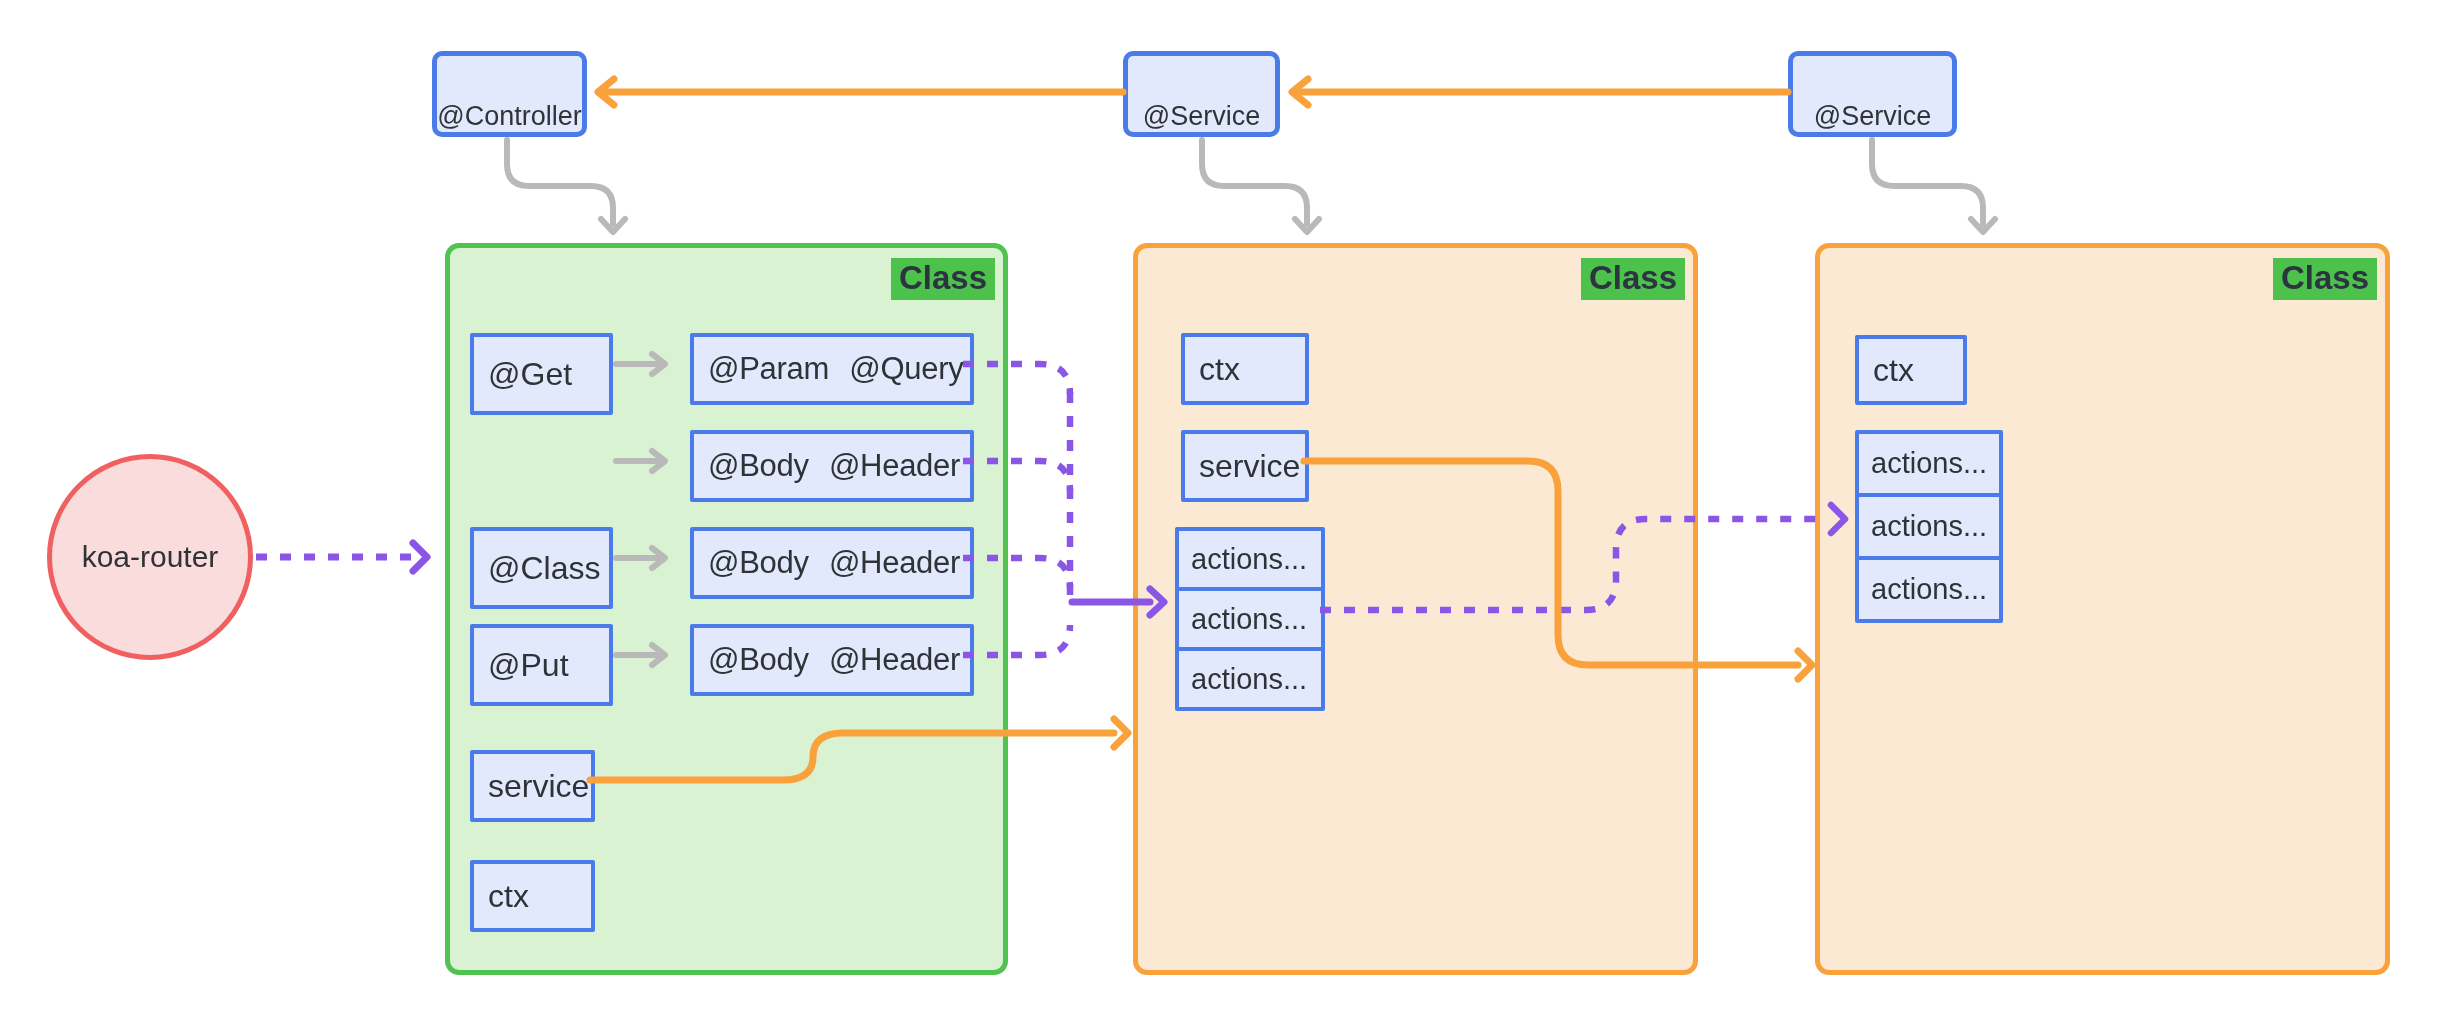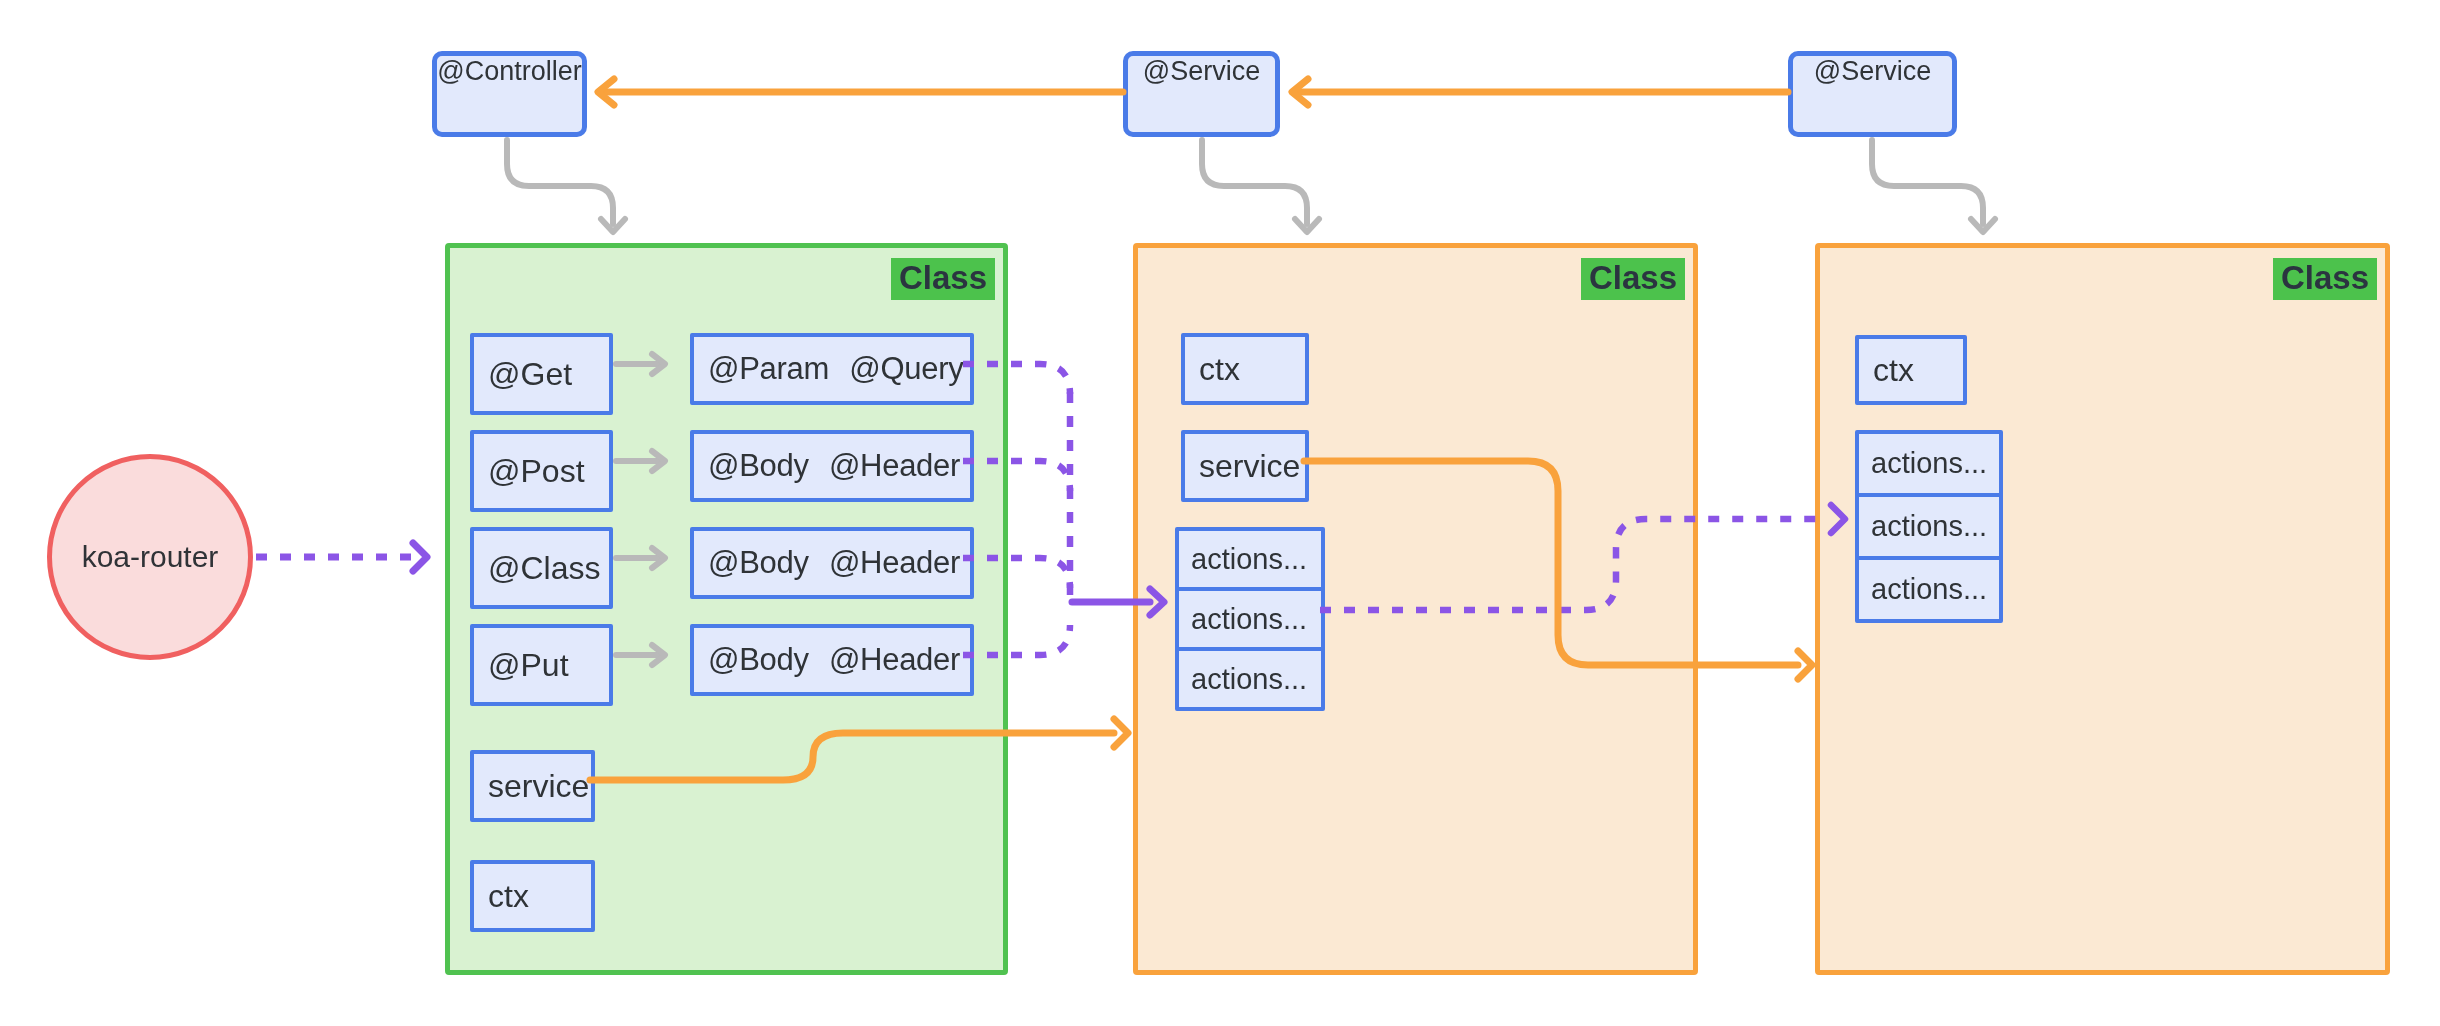--- a/index.html
+++ b/index.html
@@ -10,40 +10,40 @@
     color: #2f3337;
     overflow: hidden;
   }
   #stage { position: relative; width: 2440px; height: 1026px; background: #fff; }
 
   
   .top-node {
     position: absolute; top: 51px; height: 86px;
     background: #e2e9fc; border: 5px solid #4a7be8; border-radius: 10px;
     box-sizing: border-box;
-    display: flex; align-items: flex-start; justify-content: center;
+    display: flex; align-items: flex-end; justify-content: center;
     font-size: 27px; font-weight: 500;
   }
   #node-controller { left: 432px; width: 155px; }
   #node-service-1  { left: 1123px; width: 157px; }
   #node-service-2  { left: 1788px; width: 169px; }
 
   
   #koa-router {
     position: absolute; left: 47px; top: 454px; width: 206px; height: 206px;
     background: #fadcdc; border: 5px solid #f06060; border-radius: 50%;
     box-sizing: border-box;
     display: flex; align-items: center; justify-content: center;
     font-size: 30px;
   }
 
   
   .class-box {
     position: absolute; top: 243px; height: 732px;
-    border-radius: 4px; box-sizing: border-box;
+    border-radius: 14px; box-sizing: border-box;
   }
   #class-controller { left: 445px;  width: 563px; background: #d9f2d1; border: 5px solid #50c250; }
   #class-service-1  { left: 1133px; width: 565px; background: #fbe9d3; border: 5px solid #f9a23c; }
   #class-service-2  { left: 1815px; width: 575px; background: #fbe9d3; border: 5px solid #f9a23c; }
 
   .class-badge {
     position: absolute; top: 10px; right: 8px;
     background: #4cc24c; color: #2b3440;
     font-size: 33px; font-weight: bold;
     padding: 2px 8px 4px 8px; line-height: 36px;
@@ -116,23 +116,20 @@
   <div class="class-box" id="class-controller">
     <div class="class-badge">Class</div>
 
     <div class="member g-left row-0">
       <span>@Get</span>
     </div>
     <div class="member g-right pair row-0">
       <span>@Param @Query</span>
     </div>
 
-    <div class="member g-left row-1">
-      <span>@Post</span>
-    </div>
     <div class="member g-right pair row-1">
       <span>@Body @Header</span>
     </div>
 
     <div class="member g-left row-2">
       <span>@Class</span>
     </div>
     <div class="member g-right pair row-2">
       <span>@Body @Header</span>
     </div>

